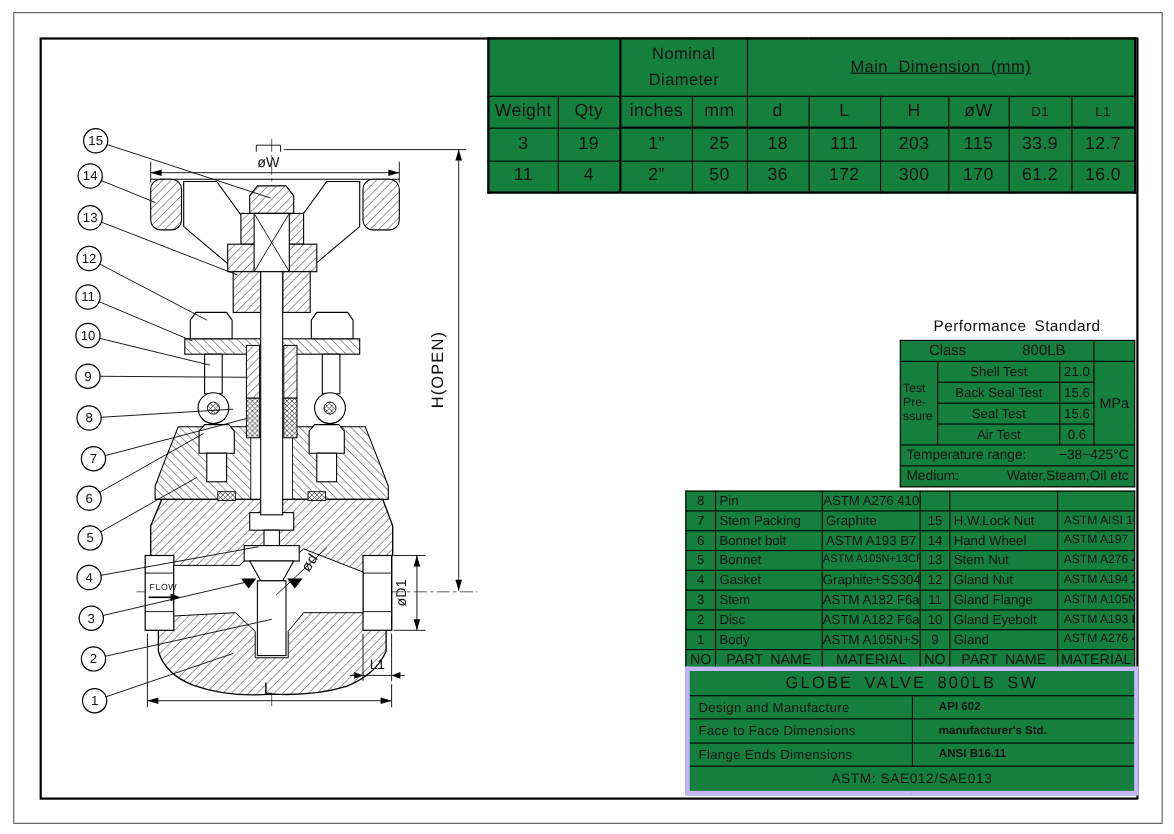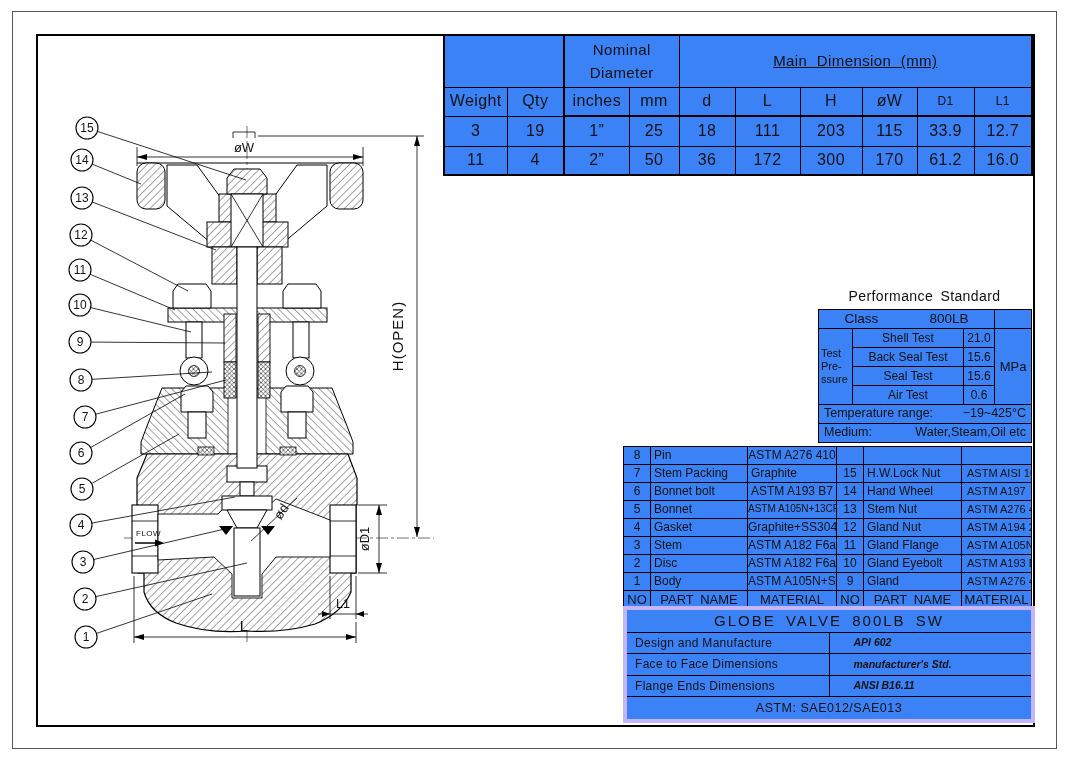--- a/index.html
+++ b/index.html
@@ -3,21 +3,21 @@
 <meta charset="utf-8">
 <style>
   html,body{margin:0;padding:0;background:#fff;}
   .sheet{position:relative;width:1067px;height:758px;background:#fff;overflow:hidden;
          font-family:"Liberation Sans",sans-serif;color:#111;}
   .outer-frame{position:absolute;left:12px;top:11px;width:1043px;height:736px;border:1px solid #555;}
   .inner-frame{position:absolute;left:36px;top:34px;width:995px;height:689px;border:2.5px solid #000;}
   svg.draw{position:absolute;left:0;top:0;}
   svg.draw text{font-family:"Liberation Sans",sans-serif;fill:#111;}
 
-  table.sheet-table{position:absolute;border-collapse:collapse;table-layout:fixed;background:#3b82f6;}
+  table.sheet-table{position:absolute;border-collapse:collapse;table-layout:fixed;background:#15803d;}
   table.sheet-table td{border:1px solid #000;overflow:hidden;white-space:nowrap;
                        text-align:center;vertical-align:middle;padding:0;line-height:1.05;}
   
   table.dim{left:443px;top:34px;width:588px;height:142px;border:2px solid #000;font-size:16px;}
   table.dim td{letter-spacing:.4px;}
   table.dim .pre{white-space:pre-line;font-size:15px;line-height:1.55;}
   table.dim .ghead{font-size:15px;word-spacing:5px;text-decoration:underline;}
   table.dim .thickL{border-left:2px solid #000;}
   table.dim .thickB{border-bottom:2px solid #000;}
   table.dim .small-h{font-size:12px;}
@@ -36,21 +36,21 @@
   table.parts td{height:17px;}
   table.parts .nm{text-align:left;padding-left:3px;}
   table.parts .mtl-r{text-align:left;padding-left:5px;font-size:11px;}
   table.parts .sm{font-size:10px;}
   table.parts .hd{font-size:13px;height:18px;word-spacing:3px;}
   
   table.tblock{left:623px;top:606px;width:408px;height:117px;border:4px solid #c4b5fd;}
   table.tblock .big{font-size:15px;letter-spacing:2px;word-spacing:4px;height:20px;}
   table.tblock .lbl{text-align:left;padding-left:8px;font-size:12px;letter-spacing:.3px;height:19px;}
   table.tblock .val{text-align:left;padding-left:24px;font-size:13px;}
-  table.tblock .val-sm{font-size:10.5px;font-weight:bold;font-style:italic;}
+  table.tblock .val-sm{font-size:10.5px;font-weight:bold;}
   table.tblock .item{font-size:12.5px;letter-spacing:.5px;height:20px;}
 </style>
 </head>
 <body>
 
 <div class="sheet">
   <div class="outer-frame"></div>
   <div class="inner-frame"></div>
 
   <svg class="draw" width="1067" height="758" viewBox="0 0 1067 758">
@@ -379,21 +379,21 @@
       <td>15.6</td>
     </tr>
     <tr style="height:19px">
       <td>Air Test</td>
       <td>0.6</td>
     </tr>
     <tr style="height:19px">
       <td colspan="4">
         <div class="lv">
           <span>Temperature range:</span>
-          <span>−19~425°C</span>
+          <span>−38~425°C</span>
         </div>
       </td>
     </tr>
     <tr style="height:19px">
       <td colspan="4">
         <div class="lv">
           <span>Medium:</span>
           <span>Water,Steam,Oil etc</span>
         </div>
       </td>

